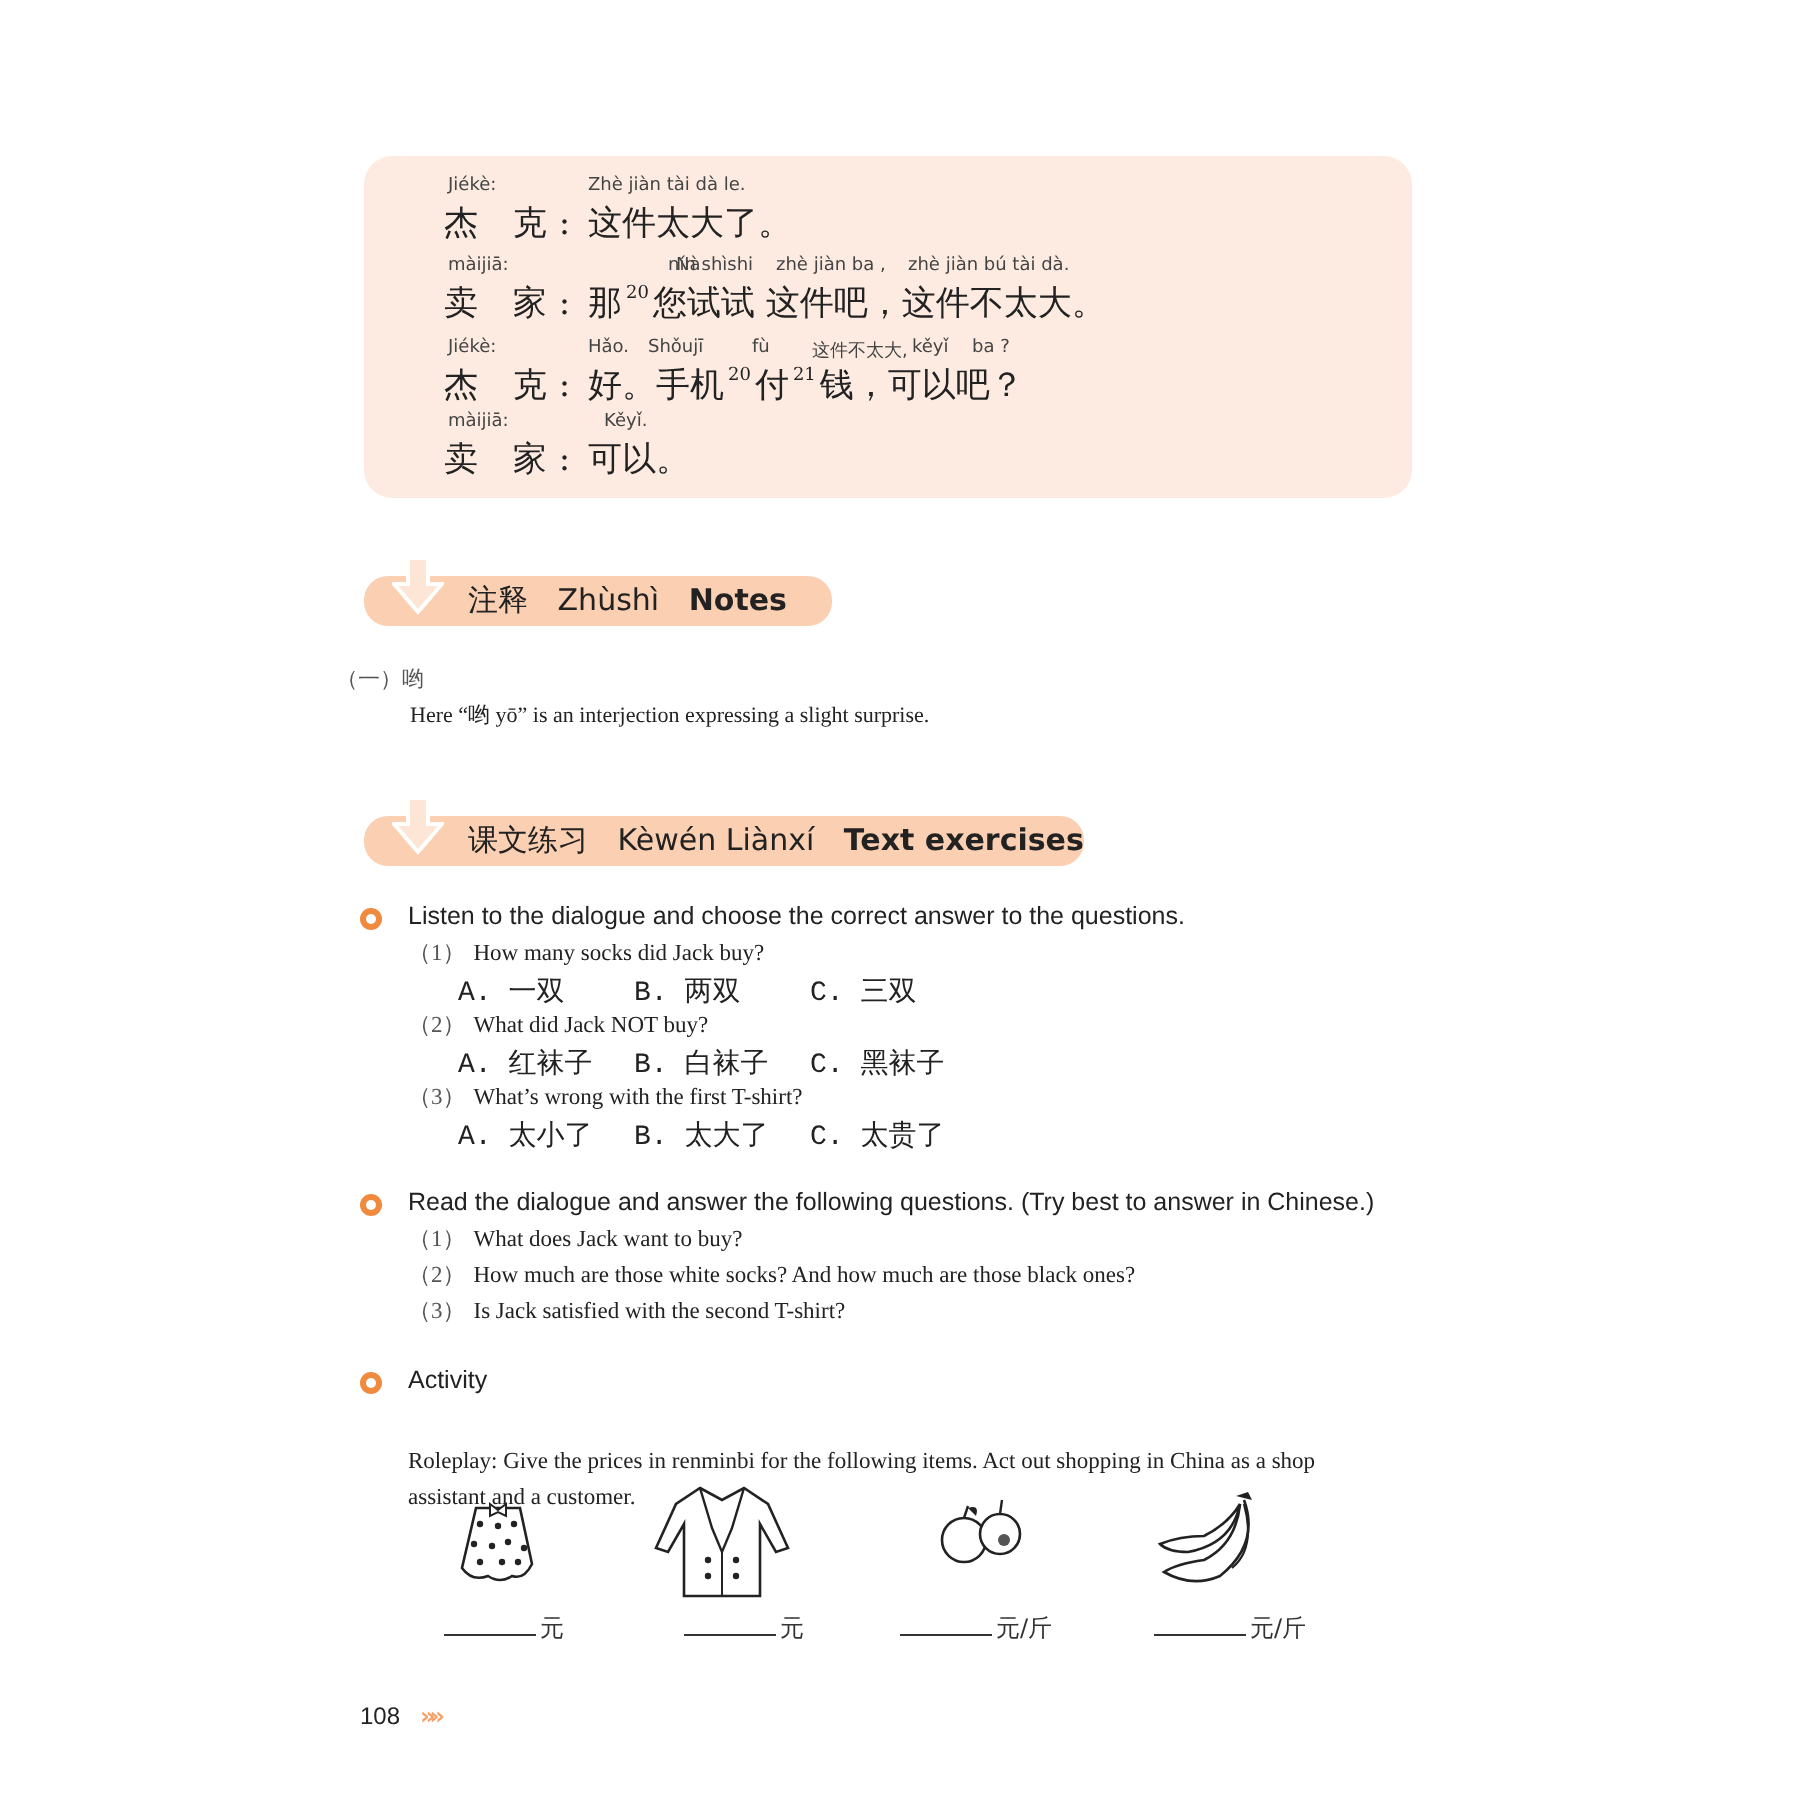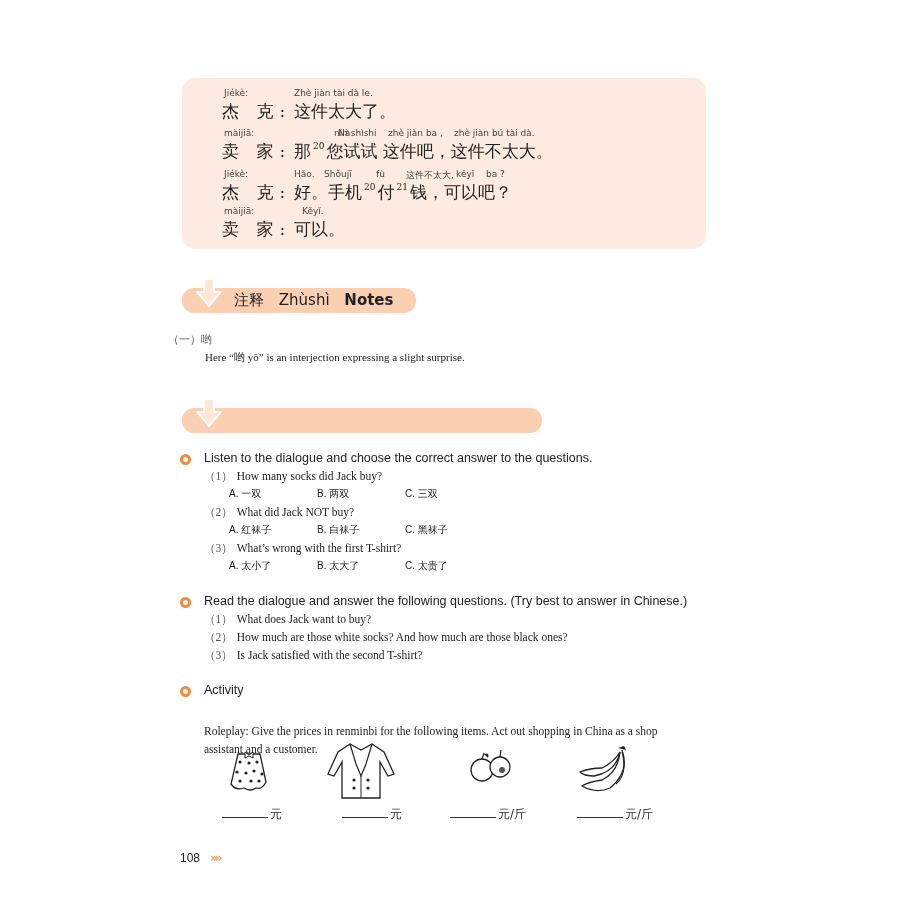--- a/index.html
+++ b/index.html
@@ -33,21 +33,21 @@
 
   .note-label { position: absolute; left: 168px; top: 332px; font-size: 11px; color: #555; font-family: "DejaVu Sans", sans-serif; }
   .note-text { position: absolute; left: 205px; top: 350px; font-size: 11px; font-family: "Liberation Serif", serif; color: #222; }
 
   .bullet-title { position: absolute; left: 204px; font-family: "Liberation Sans", sans-serif; font-size: 12.5px; color: #222; white-space: nowrap; }
   .gear { position: absolute; left: 180px; width: 11px; height: 11px; border-radius: 50%; background: #f08a3e; }
   .gear::after { content: ""; position: absolute; left: 3px; top: 3px; width: 5px; height: 5px; background: #fff; border-radius: 50%; }
 
   .q { position: absolute; left: 204px; font-family: "Liberation Serif", serif; font-size: 11.5px; color: #222; white-space: nowrap; }
   .q .num { color: #555; margin-right: 4px; }
-  .opt { position: absolute; font-family: Liberation Sans, sans-serif; font-size: 10px; color: #222; white-space: nowrap; }
+  .opt { position: absolute; font-family: Liberation Mono, monospace; font-size: 14px; color: #222; white-space: nowrap; }
 
   .para { position: absolute; left: 204px; font-family: "Liberation Serif", serif; font-size: 11.5px; color: #222; white-space: nowrap; margin-top: 24px; }
 
   .pic { position: absolute; }
   .blank { position: absolute; font-family: "DejaVu Sans", sans-serif; font-size: 12px; color: #333; white-space: nowrap; }
   .blank .ul { display: inline-block; width: 46px; border-bottom: 1px solid #333; margin-right: 2px; height: 10px; vertical-align: baseline; }
 
   .page-num { position: absolute; left: 180px; top: 851px; font-family: "Liberation Sans", sans-serif; font-size: 12px; color: #222; }
   .page-arrows { position: absolute; left: 210px; top: 851px; font-family: "DejaVu Sans", sans-serif; font-size: 12px; color: #f3a26c; font-weight: bold; letter-spacing: -3px; }
 </style>
@@ -122,20 +122,25 @@
 </div>
 
 <div class="note-label">（一）哟</div>
 <div class="note-text">Here “哟 yō” is an interjection expressing a slight surprise.</div>
 
 <div class="section-header" style="left:182px; top:408px; width:360px;">
   <div class="section-bar" style="width:360px;"></div>
   <svg class="section-arrow" viewBox="0 0 26 30">
     <path d="M8 0 H18 V13 H25 L13 27 L1 13 H8 Z" fill="#fde6d6" stroke="#ffffff" stroke-width="2"></path>
   </svg>
+  <div class="section-text">
+    <span class="zh">课文练习</span>
+    <span class="py">Kèwén Liànxí</span>
+    <span class="en">Text exercises</span>
+  </div>
 </div>
 
 <span class="gear" style="top:454px;"></span>
 <div class="bullet-title" style="top:451px;">Listen to the dialogue and choose the correct answer to the questions.</div>
 
 <div class="q" style="top:469px;"><span class="num">（1）</span><span>How many socks did Jack buy?</span></div>
 <div class="opt" style="left:229px; top:487px;">A. 一双</div>
 <div class="opt" style="left:317px; top:487px;">B. 两双</div>
 <div class="opt" style="left:405px; top:487px;">C. 三双</div>
 

